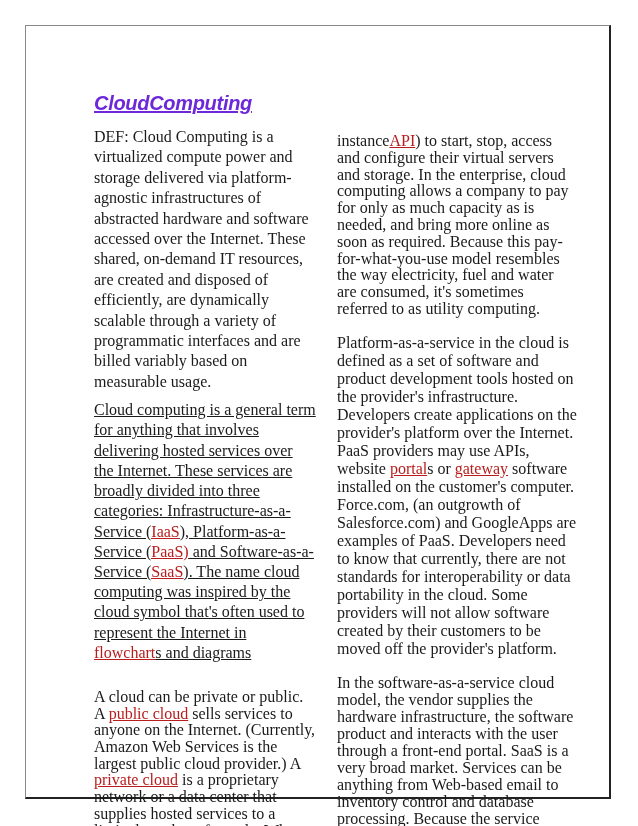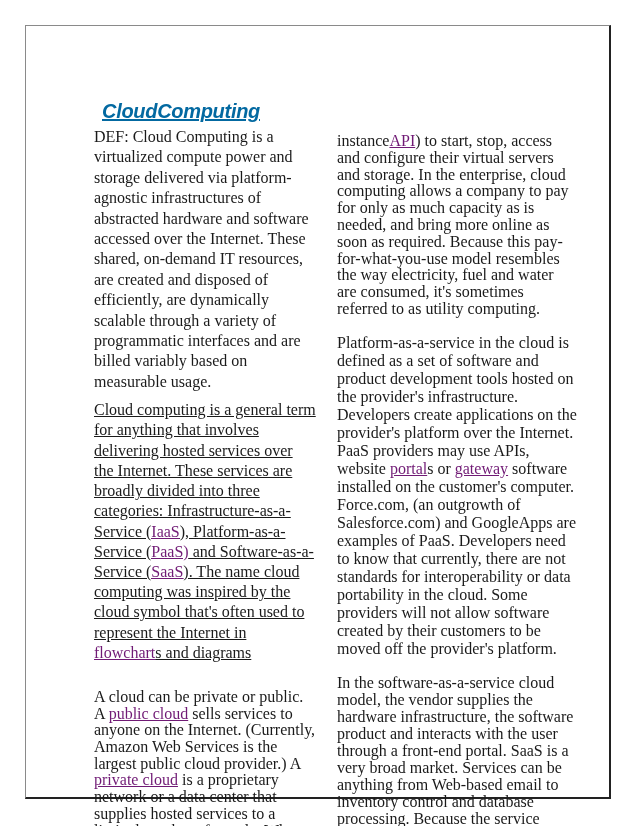--- a/index.html
+++ b/index.html
@@ -6,38 +6,38 @@
     body { width: 638px; height: 826px; position: relative; overflow: hidden; }
     .page-frame {
       position: absolute; left: 25px; top: 25px; width: 586px; height: 774px;
       border-top: 1px solid #8a8a8a; border-left: 1px solid #8a8a8a;
       border-right: 2px solid #222; border-bottom: 2px solid #222;
       box-sizing: border-box; background: #fff;
     }
     .title {
       position: absolute; left: 94px; top: 92px;
       font-family: "Liberation Sans", sans-serif; font-size: 20px; font-weight: bold;
-      font-style: italic; text-decoration: underline; color: #0369a1;
-      letter-spacing: -0.3px; margin: 8px;
+      font-style: italic; text-decoration: underline; color: #6d28d9;
+      letter-spacing: -0.3px; margin: 0;
     }
     .col {
       position: absolute; font-family: "Liberation Serif", serif; font-size: 16px;
       color: #1a1a1a;
     }
     .col p { margin: 0; }
     .col-left { left: 94px; top: 127px; width: 222px; }
     .col-right { left: 337px; top: 133px; width: 240px; }
     .p-def { line-height: 20.4px; }
     .p-general { line-height: 20.2px; margin-top: 8px !important; text-decoration: underline; }
     .p-cloud { line-height: 16.7px; margin-top: 26px !important; }
     .r-p1 { line-height: 16.8px; }
     .r-p2 { line-height: 18px; margin-top: 16px !important; }
     .r-p3 { line-height: 17px; margin-top: 16px !important; }
     .r-p4 { line-height: 16.8px; margin-top: 16px !important; }
-    a.link { color: #701a75; text-decoration: underline; }
+    a.link { color: #b91c1c; text-decoration: underline; }
   </style>
 </head>
 <body>
 
 <div class="page-frame"></div>
 
 <h1 class="title">CloudComputing</h1>
 
 <div class="col col-left">
   <p class="p-def">DEF: Cloud Computing is a virtualized compute power and storage delivered via platform-agnostic infrastructures of abstracted hardware and software accessed over the Internet. These shared, on-demand IT resources, are created and disposed of efficiently, are dynamically scalable through a variety of programmatic interfaces and are billed variably based on measurable usage.</p>

